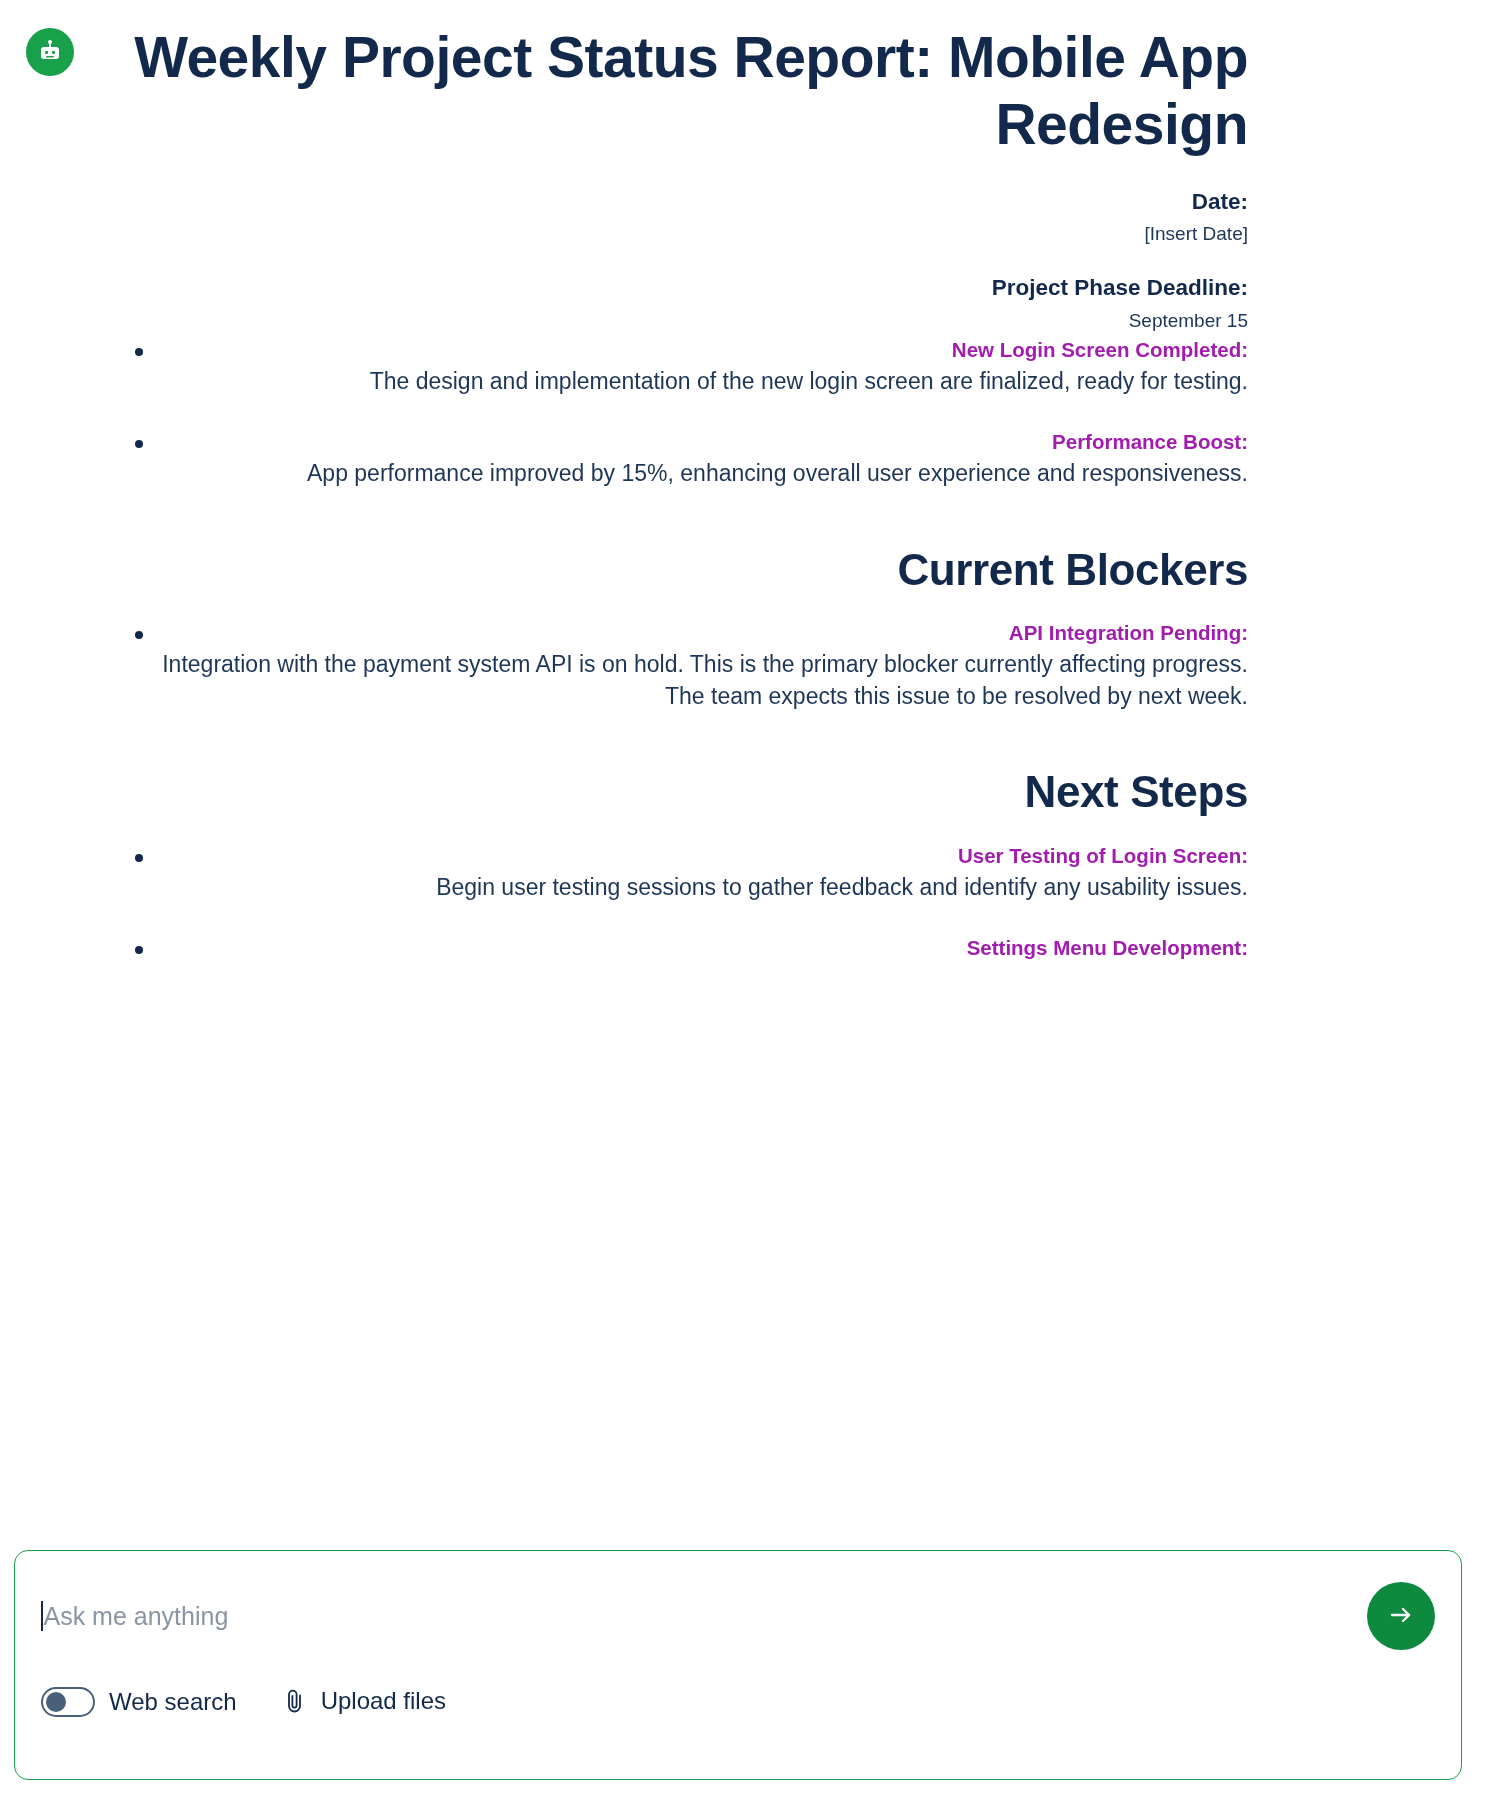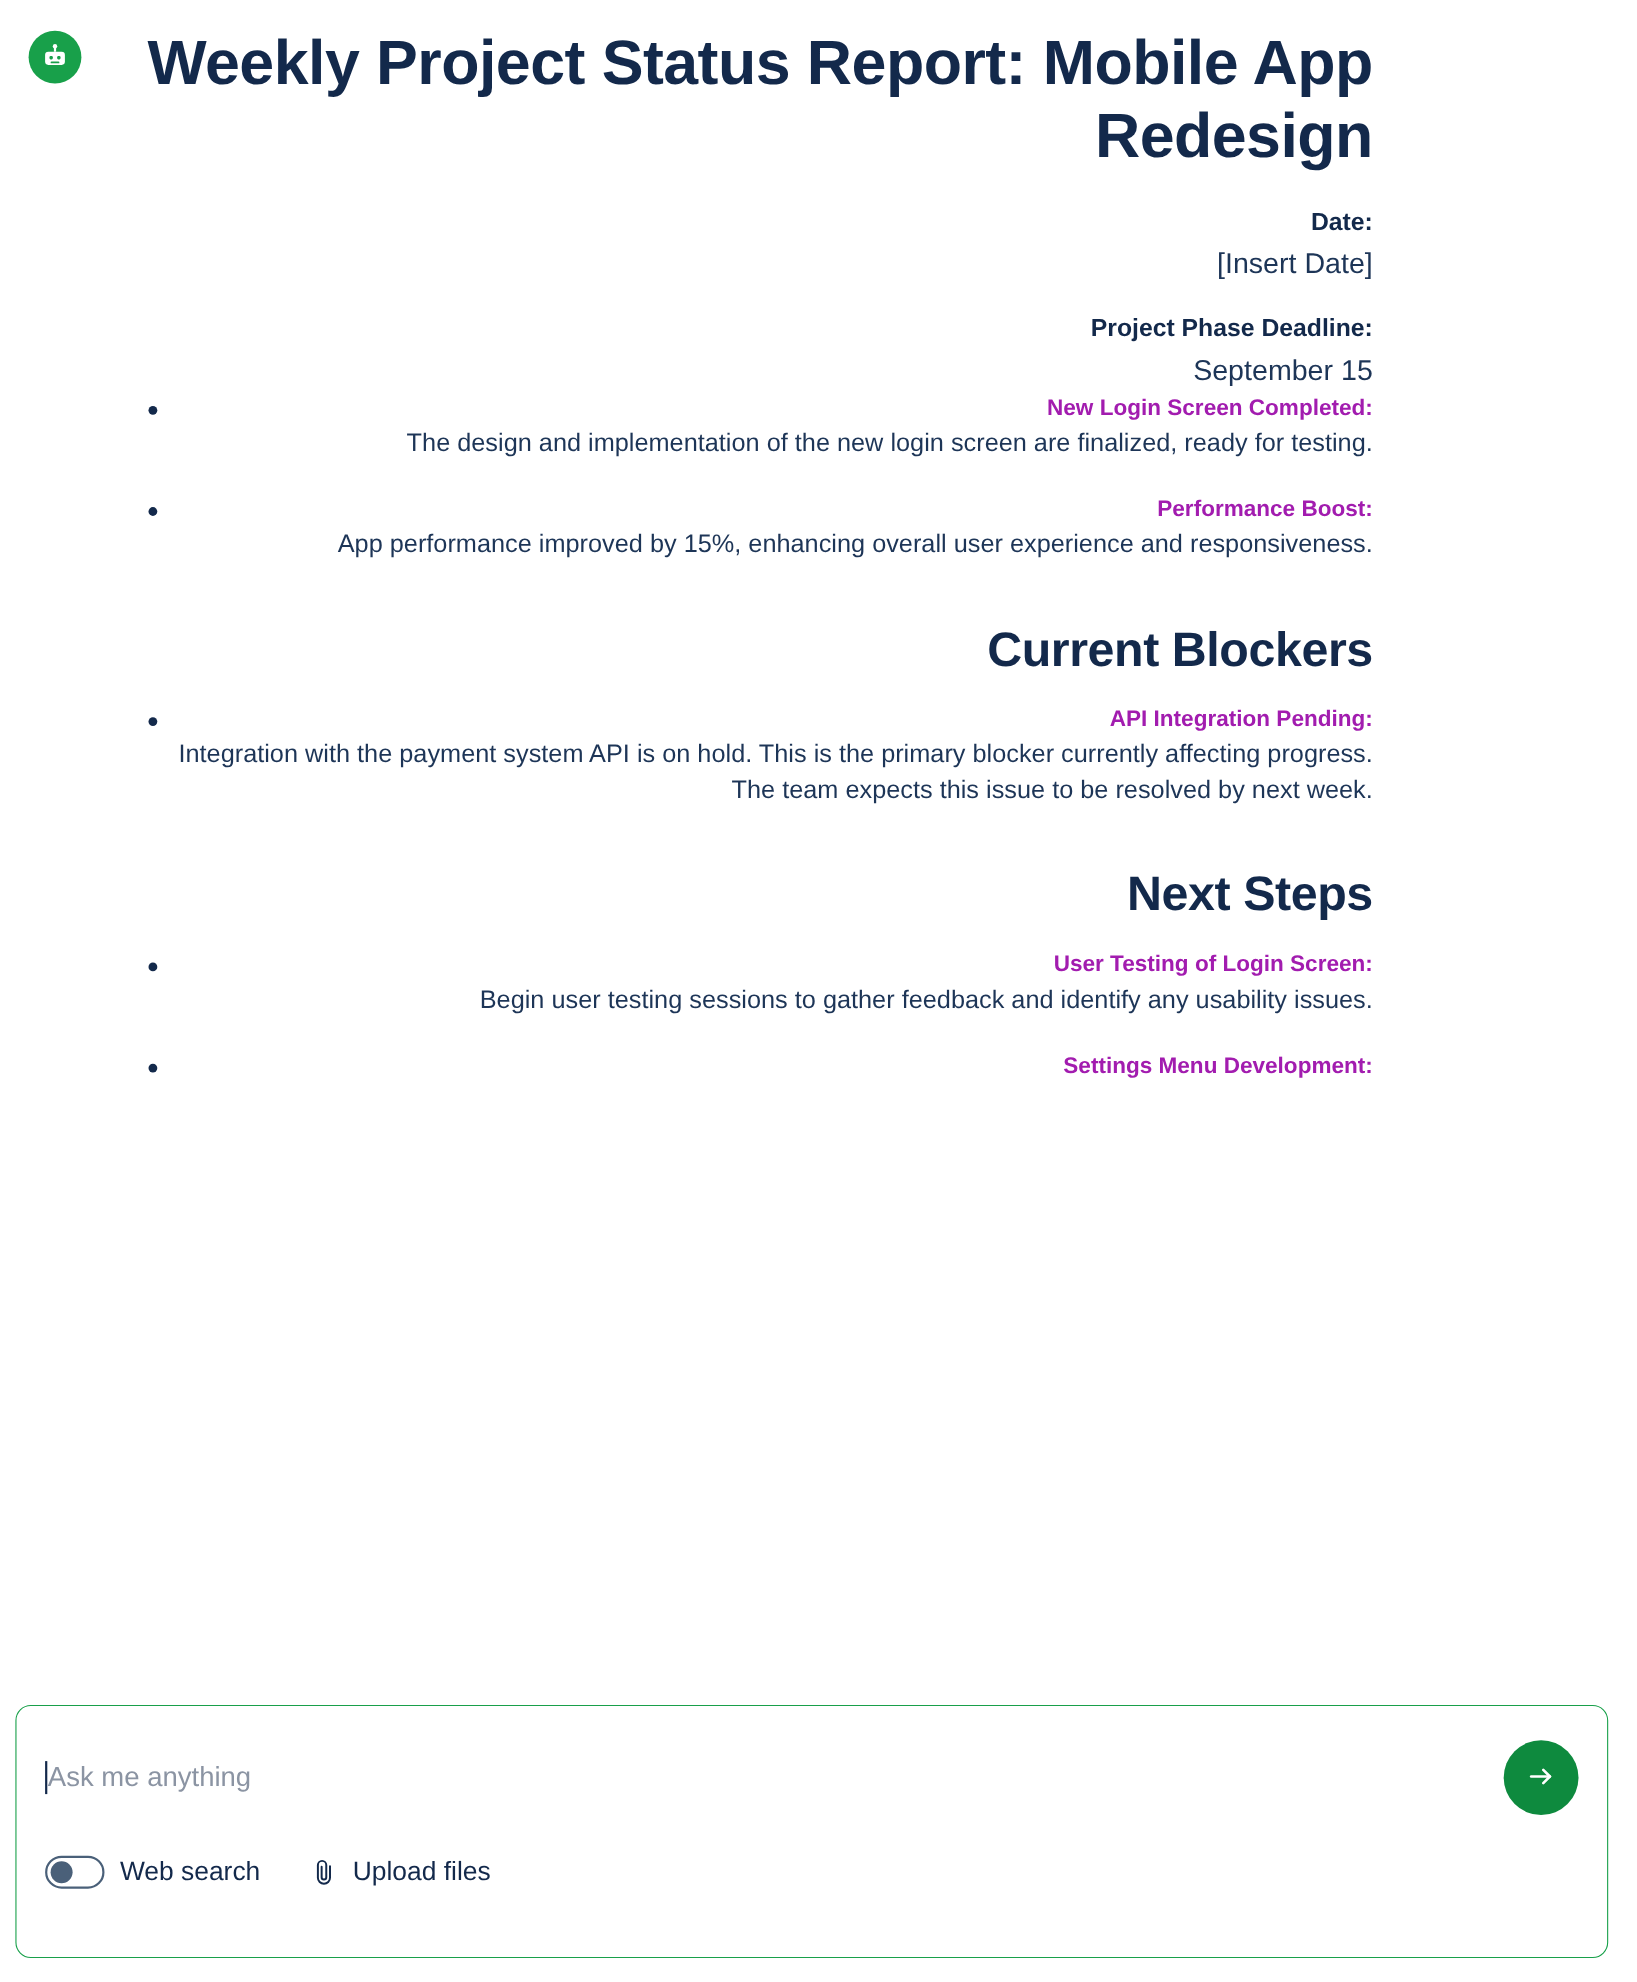--- a/index.html
+++ b/index.html
@@ -59,21 +59,21 @@
     color: #13294b;
   }
   .meta-label {
     font-size: 22.5px;
     font-weight: 700;
     color: #13294b;
     margin: 22px 0 0 0;
     line-height: 1.5;
   }
   .meta-value {
-    font-size: 26px;
+    font-size: 19px;
     font-weight: 400;
     color: #1d3557;
     margin: 2px 0 0 0;
     line-height: 1.5;
   }
   h2.section {
     font-size: 44px;
     font-weight: 700;
     letter-spacing: -0.4px;
     color: #13294b;
@@ -168,21 +168,21 @@
     border-radius: 50%;
     background: #0e8a3e;
     border: none;
     display: flex;
     align-items: center;
     justify-content: center;
     cursor: pointer;
   }
   .composer-tools {
     display: flex;
-    align-items: center;
+    align-items: flex-start;
     padding: 0 26px;
     gap: 46px;
     margin-top: 6px;
   }
   .tool {
     display: flex;
     align-items: center;
     gap: 14px;
     cursor: pointer;
   }

